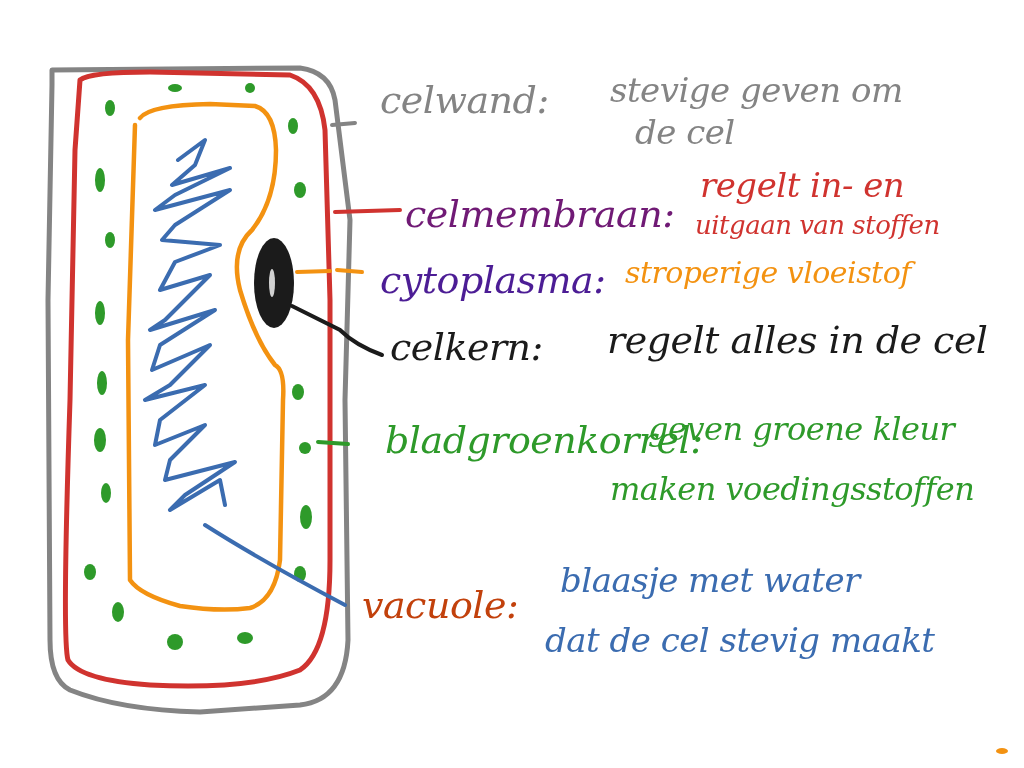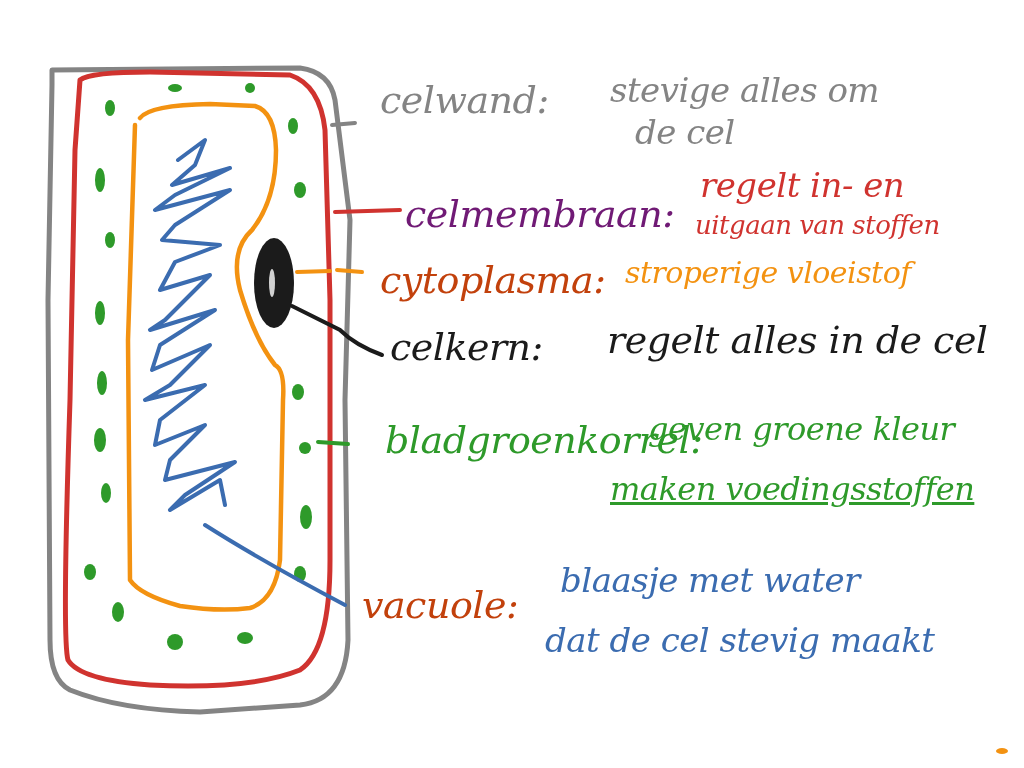--- a/index.html
+++ b/index.html
@@ -54,42 +54,42 @@
   <path d="M292,306 L340,330 Q355,345 382,355" stroke="#1b1b1b" stroke-width="4" fill="none" stroke-linecap="round"></path>
   <path d="M318,442 L348,444" stroke="#2e9a2a" stroke-width="4" fill="none" stroke-linecap="round"></path>
   <path d="M205,525 Q260,560 345,605" stroke="#3b6cb0" stroke-width="4" fill="none" stroke-linecap="round"></path>
 
   <ellipse cx="1002" cy="751" rx="6" ry="3" fill="#f39211"></ellipse>
 </svg>
 
 <div class="lbl term" style="left:380px;top:78px;color:#848484;">
   <span>celwand</span><span>:</span>
 </div>
-<div class="lbl desc" style="left:610px;top:70px;color:#848484;">stevige alles om</div>
+<div class="lbl desc" style="left:610px;top:70px;color:#848484;">stevige geven om</div>
 <div class="lbl desc2" style="left:635px;top:112px;color:#848484;">de cel</div>
 
 <div class="lbl term" style="left:405px;top:192px;color:#701a75;">
   <span>celmembraan</span><span>:</span>
 </div>
 <div class="lbl desc" style="left:700px;top:165px;color:#d0332f;">regelt in- en</div>
 <div class="lbl desc2" style="left:695px;top:210px;color:#d0332f;font-size:26px;">uitgaan van stoffen</div>
 
-<div class="lbl term" style="left:380px;top:258px;color:#c2410c;">
+<div class="lbl term" style="left:380px;top:258px;color:#4c1d95;">
   <span>cytoplasma</span><span>:</span>
 </div>
 <div class="lbl desc" style="left:625px;top:255px;color:#f39211;font-size:30px;">stroperige vloeistof</div>
 
 <div class="lbl term" style="left:390px;top:325px;color:#1b1b1b;">
   <span>celkern</span><span>:</span>
 </div>
 <div class="lbl desc" style="left:590px;top:318px;color:#1b1b1b;font-size:38px;margin-left:17px;">regelt alles in de cel</div>
 
 <div class="lbl term" style="left:385px;top:418px;color:#2e9a2a;">
   <span>bladgroenkorrel</span><span>:</span>
 </div>
 <div class="lbl desc" style="left:648px;top:410px;color:#2e9a2a;font-size:32px;">geven groene kleur</div>
-<div class="lbl desc" style="left:610px;top:470px;color:#2e9a2a;font-size:32px;text-decoration:underline;">maken voedingsstoffen</div>
+<div class="lbl desc" style="left:610px;top:470px;color:#2e9a2a;font-size:32px;">maken voedingsstoffen</div>
 
 <div class="lbl term" style="left:362px;top:583px;color:#c2410c;">
   <span>vacuole</span><span>:</span>
 </div>
 <div class="lbl desc" style="left:560px;top:560px;color:#3b6cb0;">blaasje met water</div>
 <div class="lbl desc" style="left:545px;top:620px;color:#3b6cb0;">dat de cel stevig maakt</div>
 
 </body></html>

